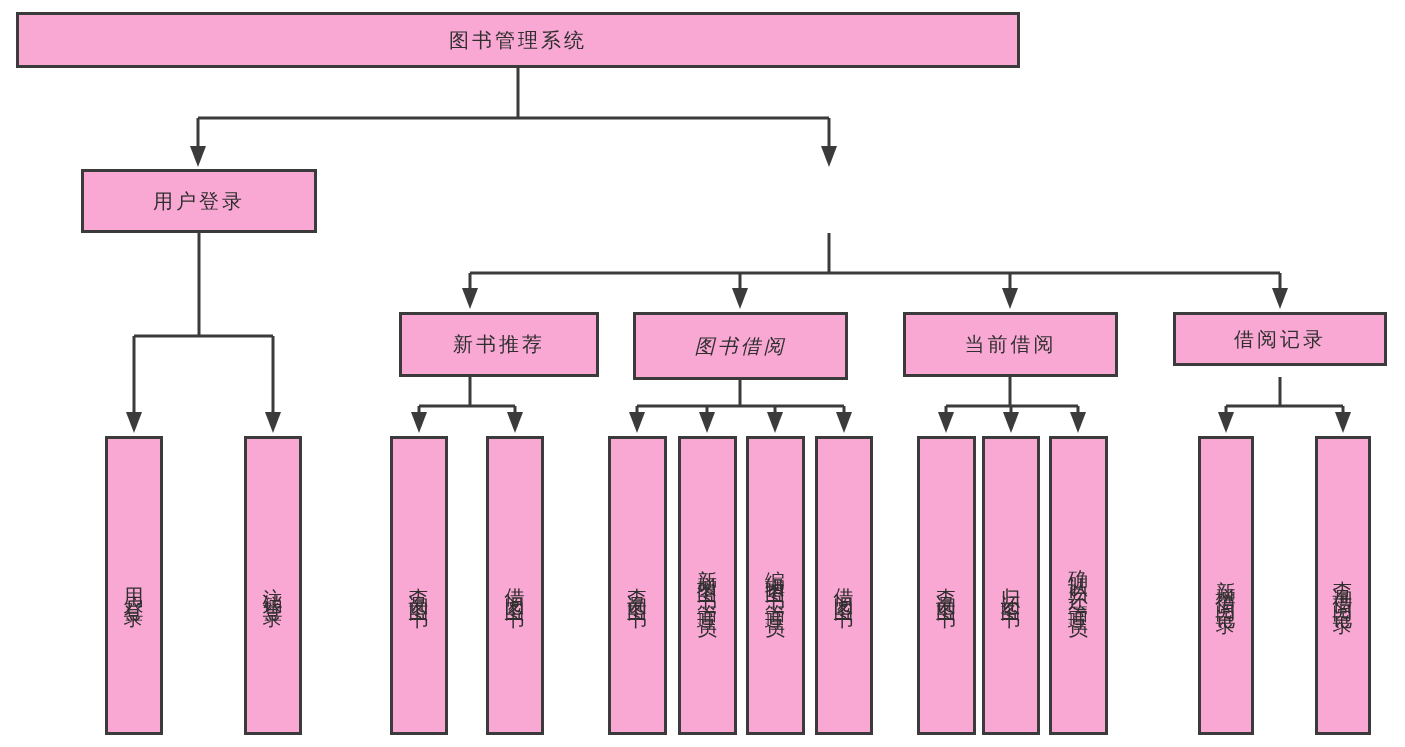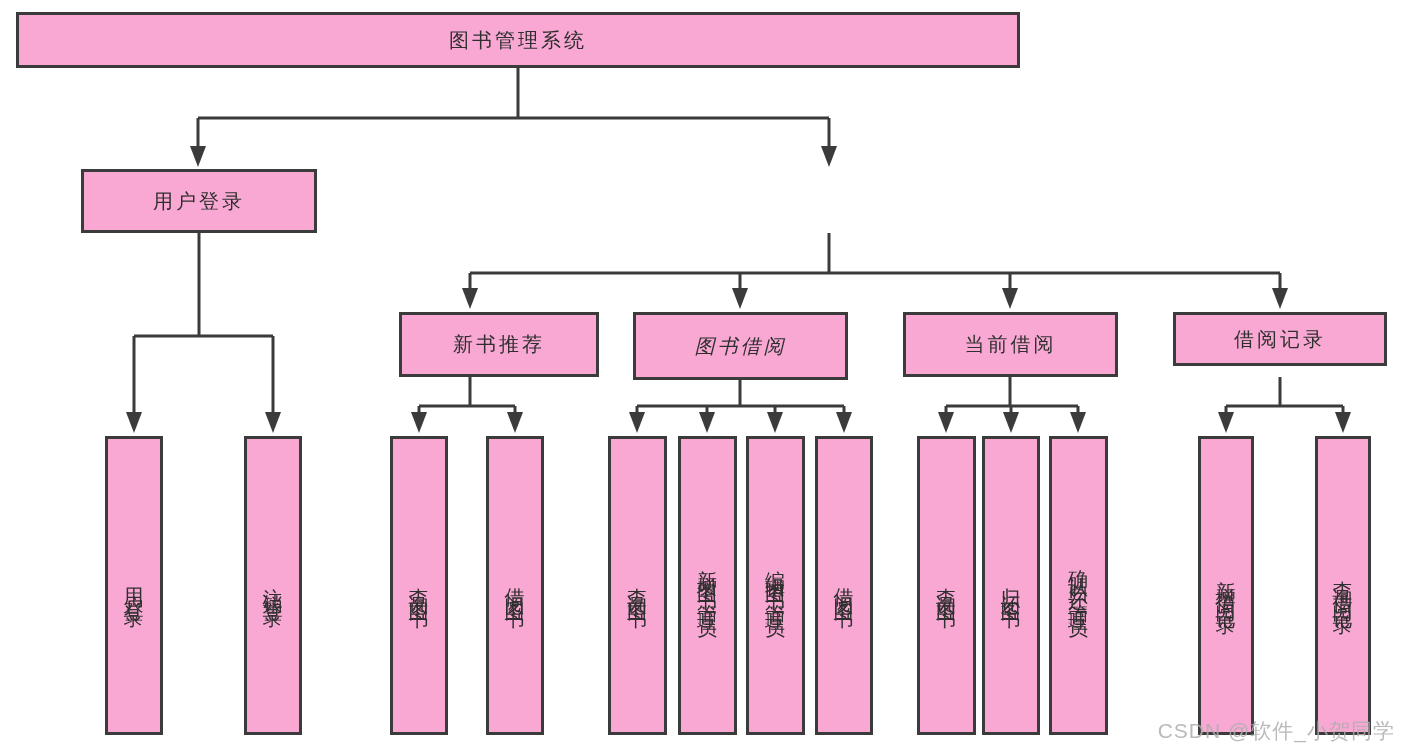--- a/index.html
+++ b/index.html
@@ -185,15 +185,14 @@
     <span class="lbl">确认归还（管理员）</span>
   </div>
 
   <div class="node vert" style="left:1198px; top:436px; width:56px; height:299px;">
     <span class="lbl">新增借阅记录</span>
   </div>
   <div class="node vert" style="left:1315px; top:436px; width:56px; height:299px;">
     <span class="lbl">查询借阅记录</span>
   </div>
 
-  <div class="watermark">CSDN @软件_小贺同学</div>
 
 </div>
 
 </body></html>

